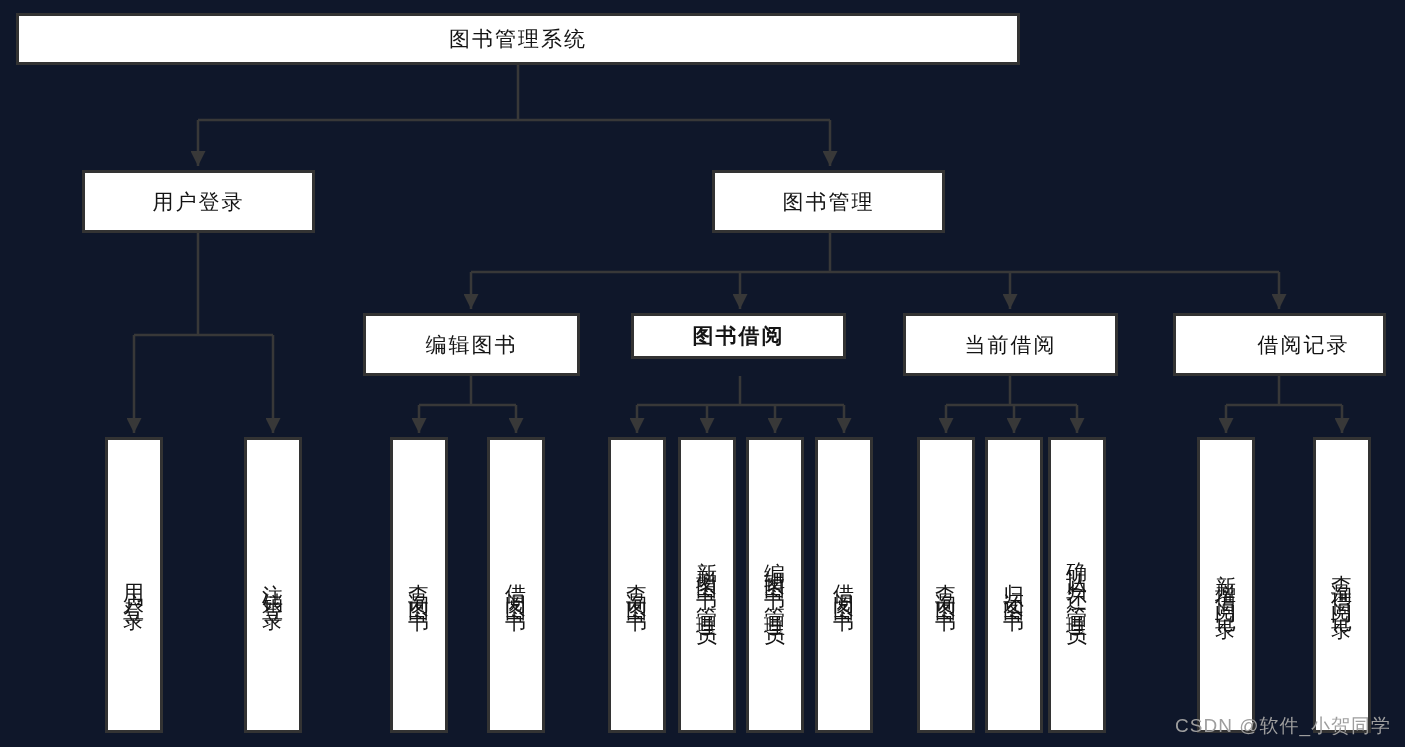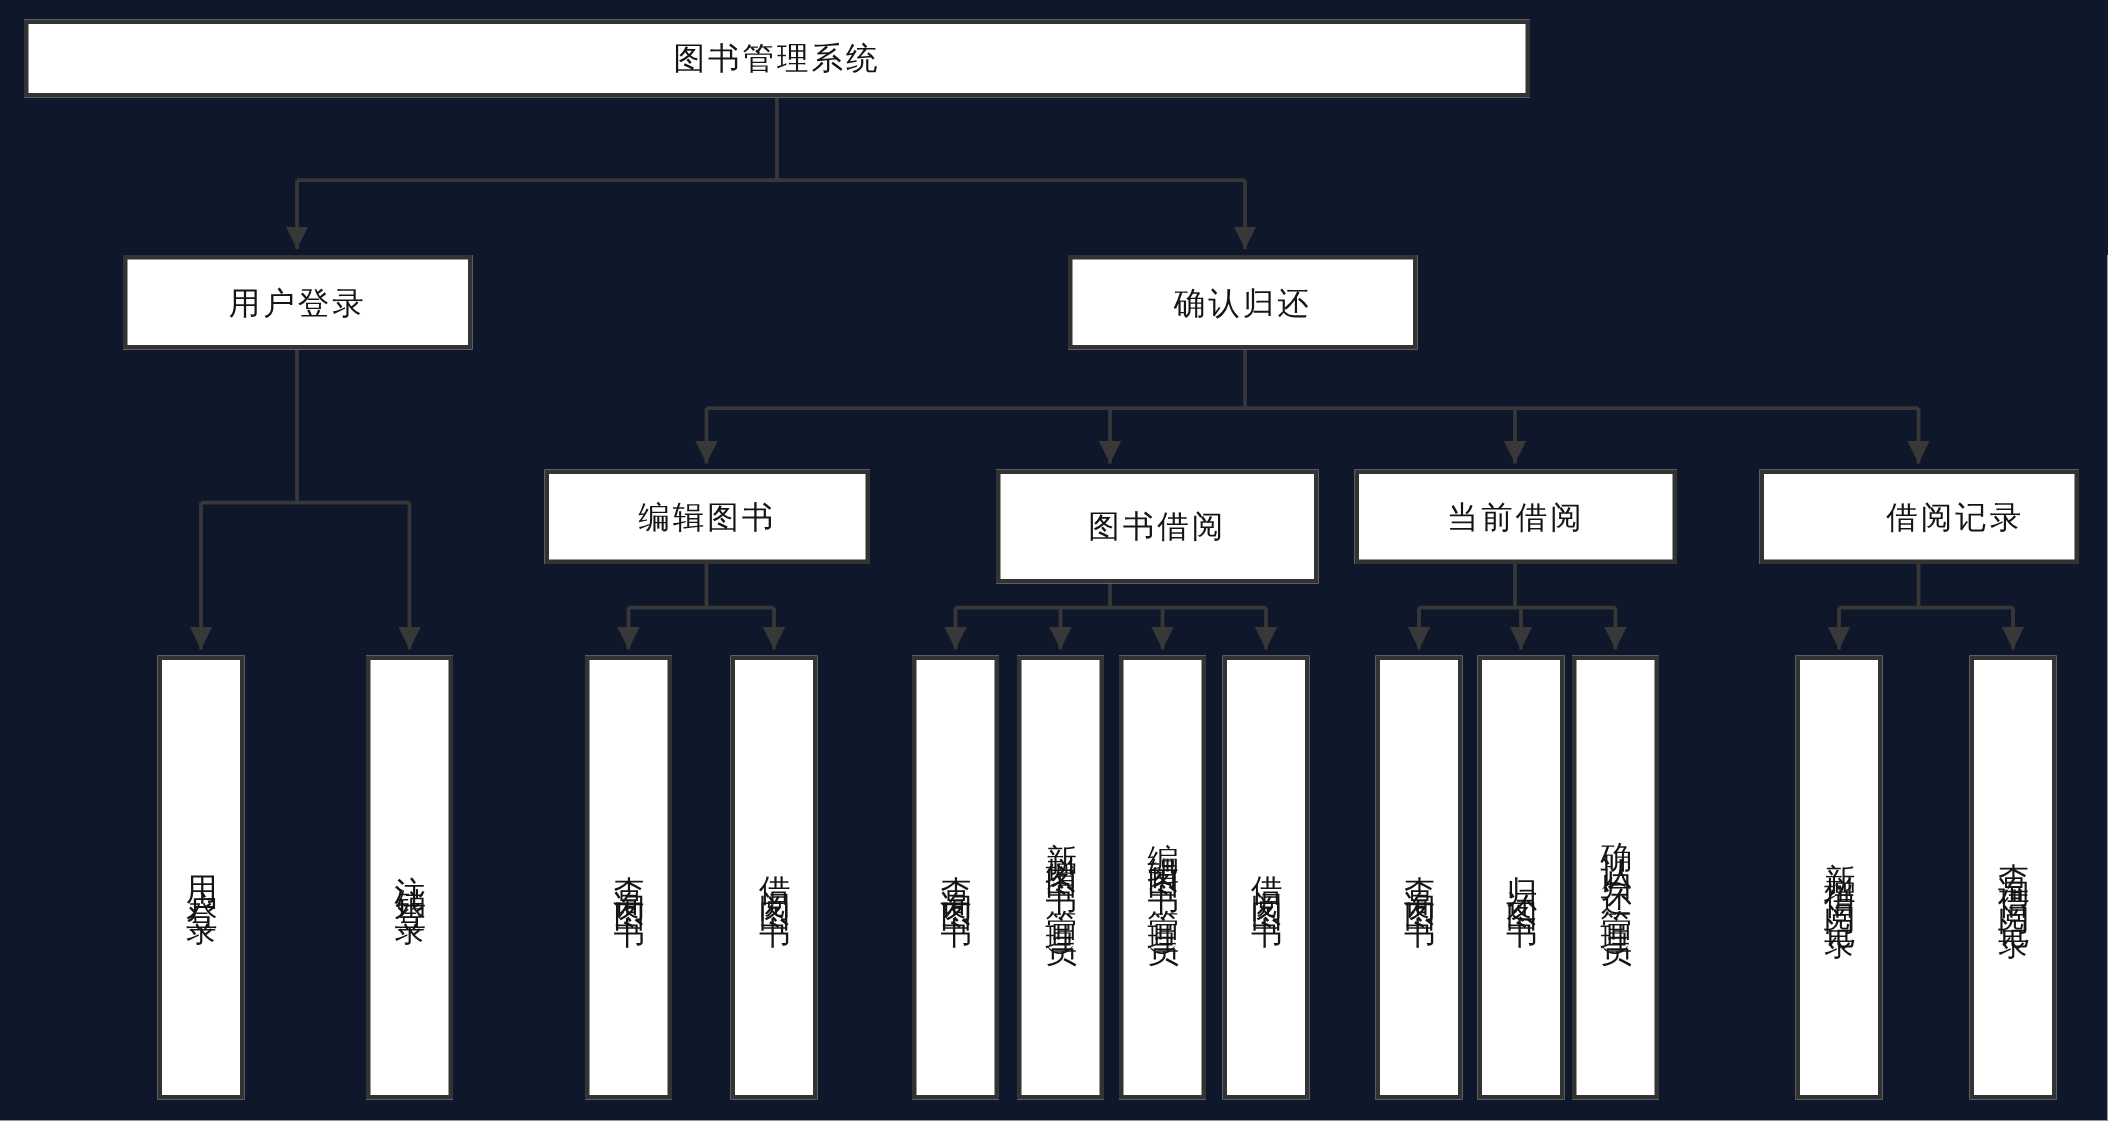--- a/index.html
+++ b/index.html
@@ -38,21 +38,21 @@
     line-height: 1;
     font-size: 21px;
     color: #141414;
     max-height: 282px;
   }
   
   .n-root   { left: 16px;  top: 13px;  width: 1004px; height: 52px; }
   .n-l2a    { left: 82px;  top: 170px; width: 233px;  height: 63px; }
   .n-l2b    { left: 712px; top: 170px; width: 233px;  height: 63px; }
   .n-l3a    { left: 363px; top: 313px; width: 217px;  height: 63px; }
-  .n-l3b    { left: 664px; top: 313px; width: 215px;  height: 76px; }
+  .n-l3b    { left: 631px; top: 313px; width: 215px;  height: 46px; font-weight: bold; }
   .n-l3c    { left: 903px; top: 313px; width: 215px;  height: 63px; }
   .n-l3d    { left: 1173px;top: 313px; width: 213px;  height: 63px; padding-left: 48px; }
   .leaf     { top: 437px; width: 58px; height: 296px; }
   .lf-1  { left: 105px; }
   .lf-2  { left: 244px; }
   .lf-3  { left: 390px; }
   .lf-4  { left: 487px; }
   .lf-5  { left: 608px; }
   .lf-6  { left: 678px; }
   .lf-7  { left: 746px; }
@@ -122,21 +122,21 @@
   </svg>
 
   <div class="node n-root">
     <span>图书管理系统</span>
   </div>
 
   <div class="node n-l2a">
     <span>用户登录</span>
   </div>
   <div class="node n-l2b">
-    <span>确认归还</span>
+    <span>图书管理</span>
   </div>
 
   <div class="node n-l3a">
     <span>编辑图书</span>
   </div>
   <div class="node n-l3b">
     <span>图书借阅</span>
   </div>
   <div class="node n-l3c">
     <span>当前借阅</span>
@@ -182,14 +182,15 @@
     <span>确认归还（管理员）</span>
   </div>
 
   <div class="node leaf lf-12">
     <span>新增借阅记录</span>
   </div>
   <div class="node leaf lf-13">
     <span>查询借阅记录</span>
   </div>
 
+  <div class="watermark">CSDN @软件_小贺同学</div>
 
 </div>
 
 </body></html>

